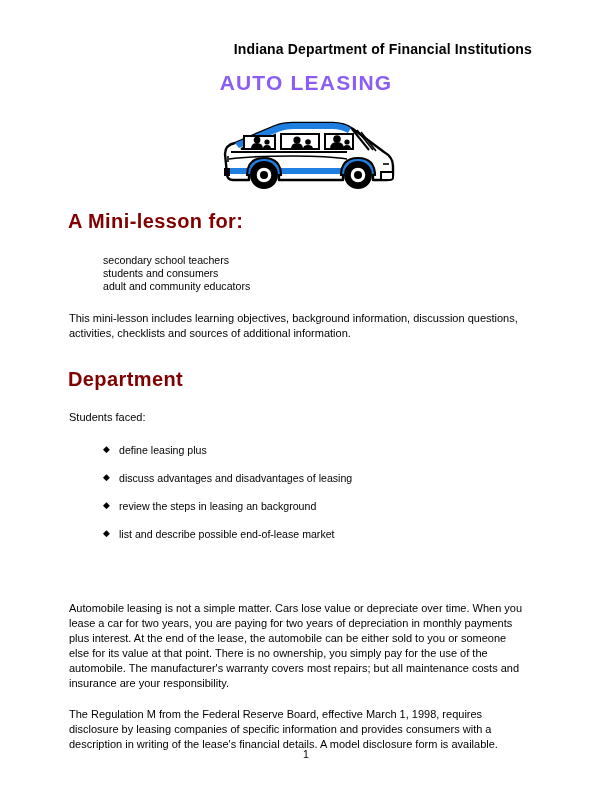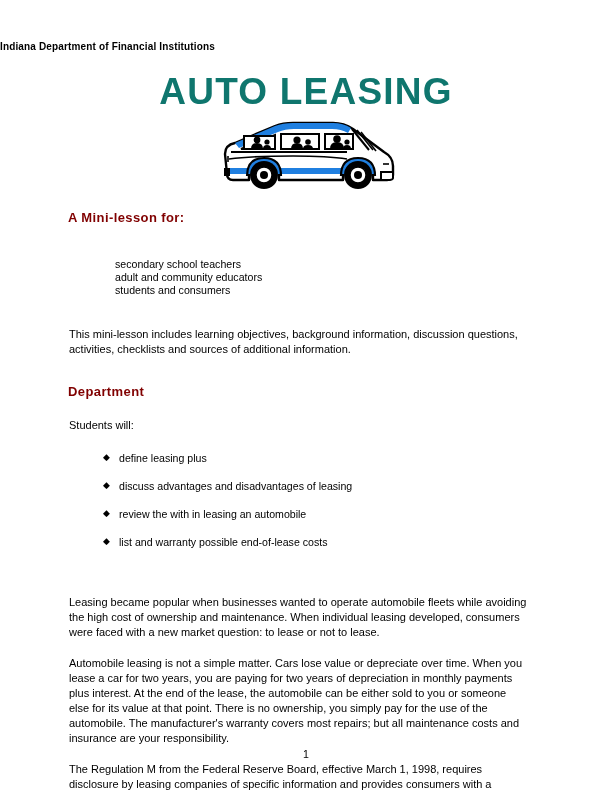--- a/index.html
+++ b/index.html
@@ -22,37 +22,37 @@
     width: 612px;
     height: 792px;
   }
 
   
   .agency-line {
     position: absolute;
     top: 41px;
     left: 0;
     width: 532px;
-    text-align: left;
-    font-size: 10px;
+    text-align: right;
+    font-size: 14px;
     font-weight: bold;
     letter-spacing: 0.15px;
     color: #000000;
   }
 
   .doc-title {
     position: absolute;
     top: 71px;
     left: 0;
     width: 612px;
     text-align: center;
-    font-size: 37px;
+    font-size: 21px;
     font-weight: bold;
     letter-spacing: 1.2px;
-    color: #0f766e;
+    color: #8b5cf6;
   }
 
   
   .van-wrap {
     position: absolute;
     top: 112px;
     left: 0;
     width: 612px;
     text-align: center;
   }
@@ -61,28 +61,28 @@
   
   .content {
     position: absolute;
     left: 68px;
     top: 210px;
     width: 462px;
   }
 
   h2.section-head {
     margin: 0;
-    font-size: 13px;
+    font-size: 20px;
     font-weight: bold;
     color: #800000;
     letter-spacing: 0.4px;
   }
 
   .audience-list {
-    margin: 12px;
+    margin: 0;
     padding: 0;
     list-style: none;
     padding-left: 35px;
   }
   .audience-list li {
     font-size: 10.6px;
     line-height: 13.2px;
     color: #000000;
   }
 
@@ -212,63 +212,62 @@
   </div>
 
   <div class="content">
 
     <h2 class="section-head">A Mini-lesson for:</h2>
 
     <div class="sp-21"></div>
 
     <ul class="audience-list">
       <li>secondary school teachers</li>
+      <li>students and consumers</li>
       <li>adult and community educators</li>
-      <li>students and consumers</li>
     </ul>
 
     <div class="sp-16"></div>
 
     <p class="body-text">This mini-lesson includes learning objectives, background information, discussion questions, activities, checklists and sources of additional information.</p>
 
     <div class="sp-26"></div>
 
     <h2 class="section-head">Department</h2>
 
     <div class="sp-18"></div>
 
-    <p class="body-text">Students will:</p>
+    <p class="body-text">Students faced:</p>
 
     <div class="sp-18"></div>
 
     <ul class="objectives-list">
       <li>
         <span class="bullet">◆</span>
         <span>define leasing plus</span>
       </li>
       <li>
         <span class="bullet">◆</span>
         <span>discuss advantages and disadvantages of leasing</span>
       </li>
       <li>
         <span class="bullet">◆</span>
-        <span>review the with in leasing an automobile</span>
-      </li>
-      <li>
-        <span class="bullet">◆</span>
-        <span>list and warranty possible end-of-lease costs</span>
+        <span>review the steps in leasing an background</span>
+      </li>
+      <li>
+        <span class="bullet">◆</span>
+        <span>list and describe possible end-of-lease market</span>
       </li>
     </ul>
 
     <div class="sp-12"></div>
 
 
     <div class="sp-18"></div>
 
-    <p class="body-text">Leasing became popular when businesses wanted to operate automobile fleets while avoiding the high cost of ownership and maintenance.  When individual leasing developed, consumers were faced with a new market question: to lease or not to lease.</p>
 
     <div class="sp-14"></div>
 
     <p class="body-text">Automobile leasing is not a simple matter. Cars lose value or depreciate over time.  When you lease a car for two years, you are paying for two years of depreciation in monthly payments plus interest.  At the end of the lease, the automobile can be either sold to you or someone else for its value at that point.  There is no ownership, you simply pay for the use of the automobile.  The manufacturer's warranty covers most repairs; but all maintenance costs and insurance are your responsibility.</p>
 
     <div class="sp-14"></div>
 
     <p class="body-text">The Regulation M from the Federal Reserve Board, effective March 1, 1998, requires disclosure by leasing companies of specific information and provides consumers with a description in writing of the lease's financial details.  A model disclosure form is available.</p>
 
   </div>

